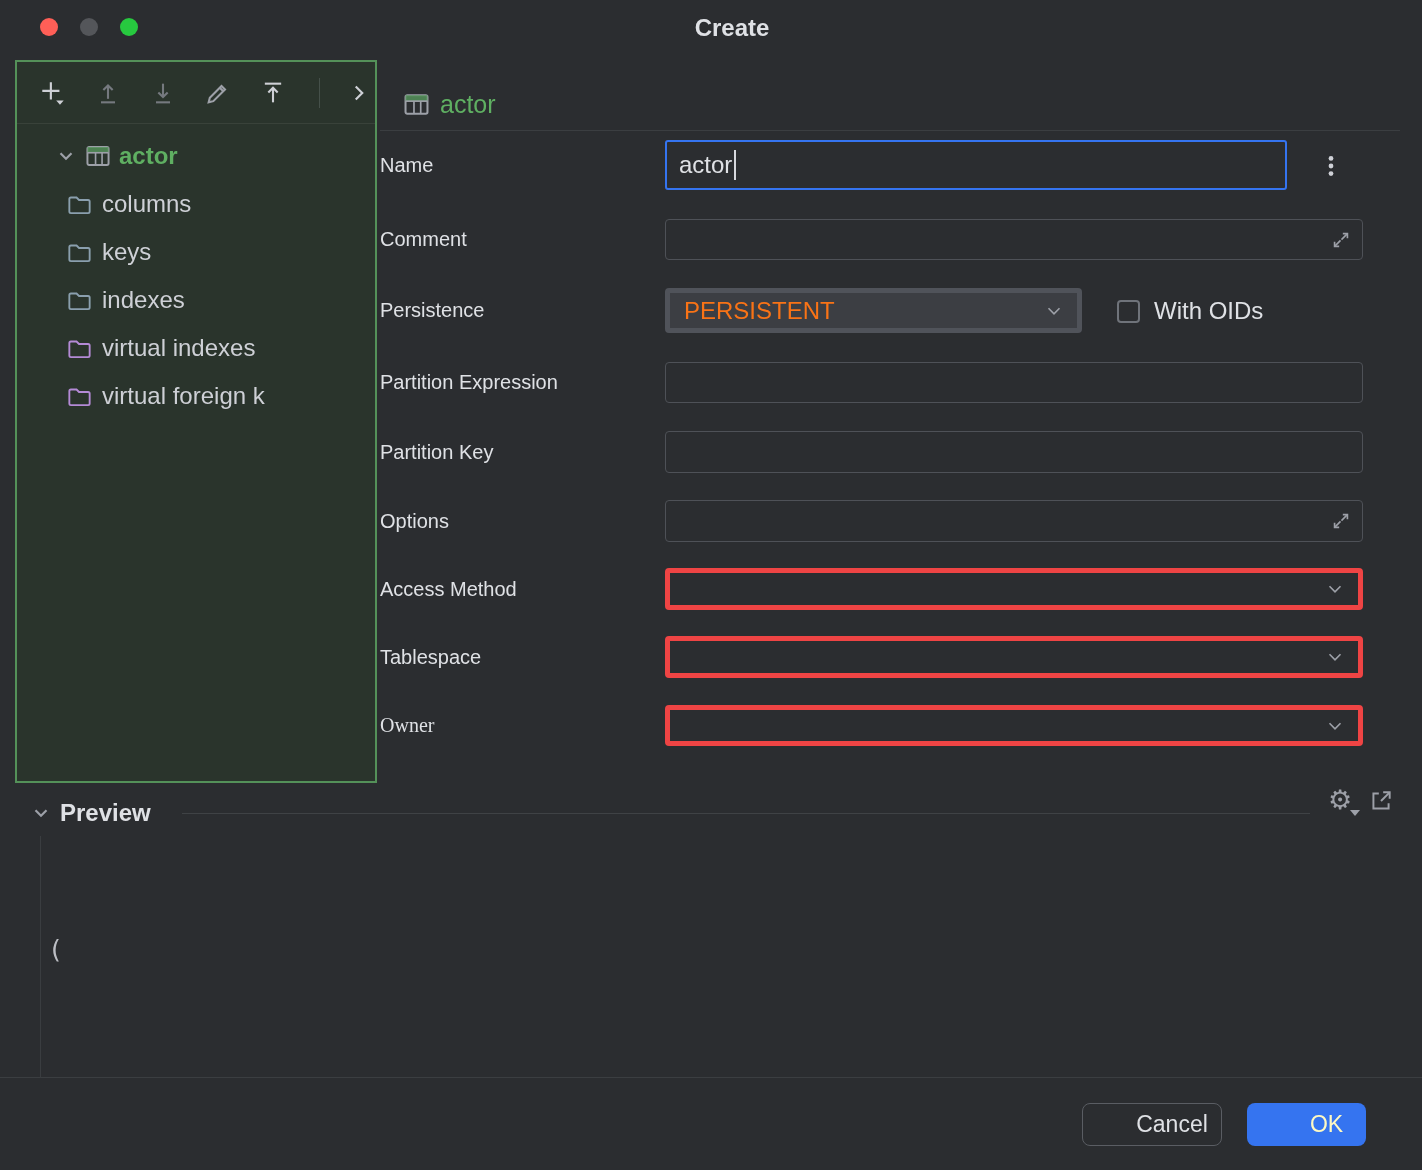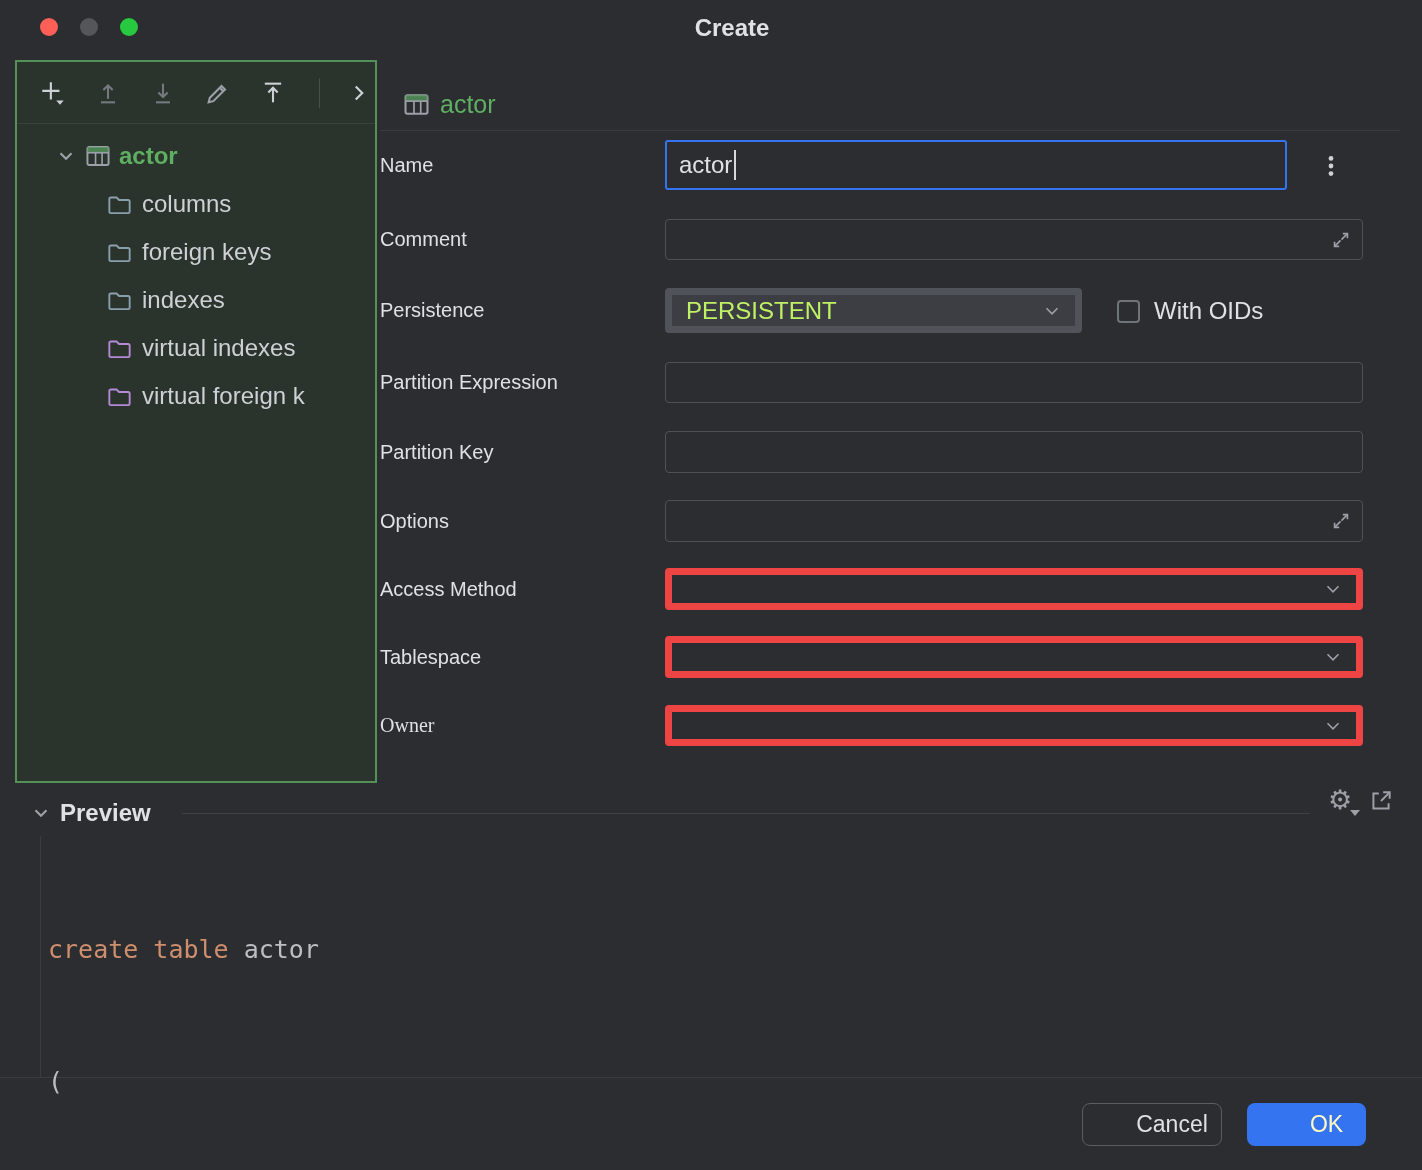--- a/index.html
+++ b/index.html
@@ -25,40 +25,40 @@
   .tree-panel { position:absolute; left:15px; top:60px; width:362px; height:723px;
                 background:#2a342c; border:2px solid #549159; }
   .tree-toolbar { position:absolute; left:0; top:0; width:100%; height:62px;
                   display:flex; align-items:center; padding-left:20px; gap:22px;
                   border-bottom:1px solid rgba(255,255,255,0.07); }
   .tb-btn { width:34px; height:34px; display:flex; align-items:center; justify-content:center; }
   .tb-sep { width:1px; height:30px; background:#45504a; margin-left:8px; }
   .tree { position:absolute; left:0; top:70px; width:100%; }
   .tree-row { height:48px; display:flex; align-items:center; font-size:24px; color:#ced0d6; }
   .tree-row.root { padding-left:38px; gap:8px; }
-  .tree-row.child { padding-left:90px; gap:10px; }
+  .tree-row.child { padding-left:50px; gap:10px; }
   .root-label { color:#5faf62; font-weight:700; }
   .t-icon { display:flex; align-items:center; }
   .folder-normal { color:#8a9fae; }
   .folder-virtual { color:#b48ad6; }
 
   
   .tab { position:absolute; left:403px; top:84px; height:40px; display:flex; align-items:center; gap:10px;
          font-size:25px; color:#5faf62; }
   .tab-underline { position:absolute; left:380px; top:130px; width:1020px; height:1px; background:#3b3e41; }
 
   
   .flabel { position:absolute; left:380px; display:flex; align-items:center; font-size:20px; color:#dfe1e5; }
   .finput { position:absolute; left:665px; background:#2b2d30; border:1px solid #4e5157; border-radius:4px;
             display:flex; align-items:center; padding:0 12px; font-size:24px; color:#dfe1e5; }
   .finput.focused { border:2px solid #3574f0; border-radius:3px; }
   .caret { display:inline-block; width:2px; height:30px; background:#d6d8dd; margin-left:2px; }
-  .fselect { position:absolute; left:665px; border:7px solid #ef4444; border-radius:4px;
+  .fselect { position:absolute; left:665px; border:5px solid #ef4444; border-radius:4px;
              display:flex; align-items:center; justify-content:space-between;
-             padding:0 12px 0 14px; font-size:24px; color:#bef264; background:#2b2d30; }
+             padding:0 12px 0 14px; font-size:24px; color:#f97316; background:#2b2d30; }
   .fselect.filled { background:#3c3e43; border-color:#50535a; }
   .exp-icon { position:absolute; right:10px; top:50%; transform:translateY(-50%); color:#9da0a8; display:flex; }
   .kebab { position:absolute; left:1318px; top:142px; width:26px; height:48px;
            display:flex; align-items:center; justify-content:center; color:#ced0d6; }
   .checkbox { position:absolute; left:1117px; top:300px; width:23px; height:23px;
               border:2px solid #6f737a; border-radius:4px; background:transparent; }
   .cb-label { position:absolute; left:1154px; top:288px; height:45px; display:flex; align-items:center;
               font-size:24px; color:#dfe1e5; }
 
   
@@ -164,21 +164,21 @@
           </svg>
         </span>
       <span>columns</span>
     </div>
     <div class="tree-row child">
       <span class="t-icon folder-normal">
           <svg width="25" height="25" viewBox="0 0 16 16" fill="none" stroke="currentColor" stroke-width="1.2">
             <path d="M1.5 4.5c0-.6.4-1 1-1h3.6l1.6 1.6h5.8c.6 0 1 .4 1 1v6.4c0 .6-.4 1-1 1h-11c-.6 0-1-.4-1-1z"></path>
           </svg>
         </span>
-      <span>foreign keys</span>
+      <span>keys</span>
     </div>
     <div class="tree-row child">
       <span class="t-icon folder-normal">
           <svg width="25" height="25" viewBox="0 0 16 16" fill="none" stroke="currentColor" stroke-width="1.2">
             <path d="M1.5 4.5c0-.6.4-1 1-1h3.6l1.6 1.6h5.8c.6 0 1 .4 1 1v6.4c0 .6-.4 1-1 1h-11c-.6 0-1-.4-1-1z"></path>
           </svg>
         </span>
       <span>indexes</span>
     </div>
     <div class="tree-row child">
@@ -319,20 +319,19 @@
   <svg width="26" height="26" viewBox="0 0 24 24" fill="none" stroke="currentColor" stroke-width="1.8">
       <path d="M10 5H5v14h14v-5"></path>
       <path d="M14 4h6v6"></path>
       <path d="M20 4l-8 8"></path>
     </svg>
 </div>
 
 <div class="code-area">
   <div class="code-gutter"></div>
   <div class="code">
-    <div class="code-line"><span class="kw">create table</span><span> actor</span></div>
     <div class="code-line"><span class="kw"></span><span>(</span></div>
     
   </div>
 </div>
 
 <button class="btn cancel">Cancel</button>
 <button class="btn ok">OK</button>
 
 </body></html>

